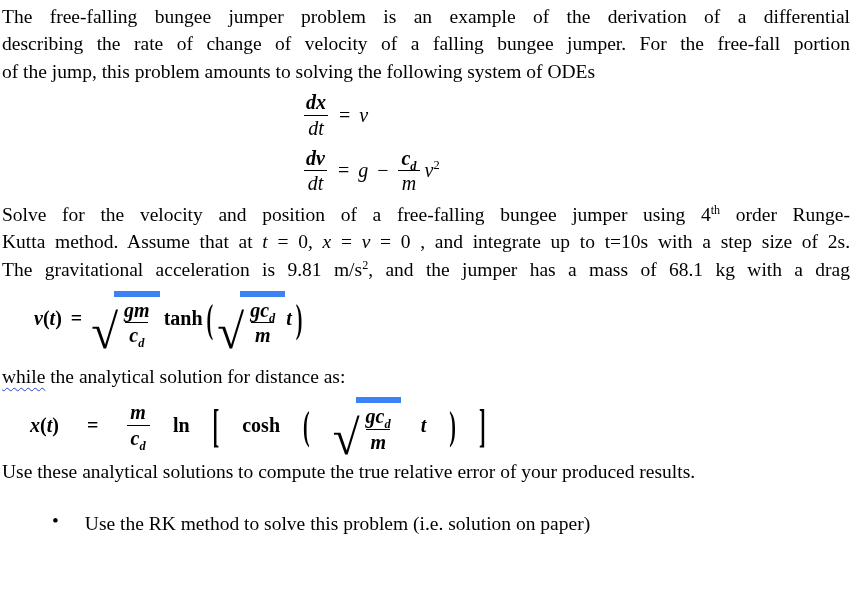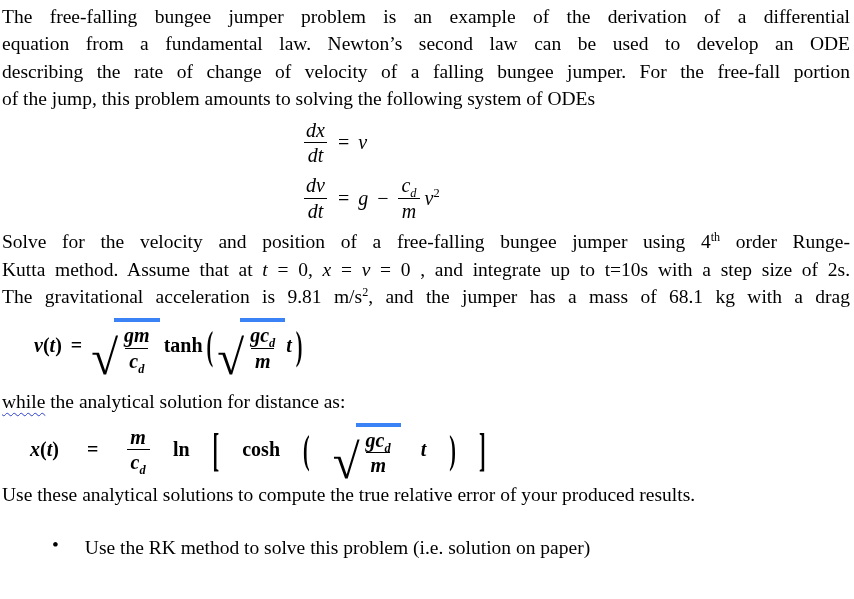--- a/index.html
+++ b/index.html
@@ -15,46 +15,45 @@
   .wavy-red{text-decoration-style:wavy;text-decoration-color:#cc1100;
             text-decoration-thickness:1px;text-underline-offset:0.2em;text-decoration-skip-ink:none;}
   .wavy-blue{text-decoration:underline;text-decoration-style:wavy;text-decoration-color:#2b3fd0;
             text-decoration-thickness:1px;text-underline-offset:0.2em;text-decoration-skip-ink:none;}
 
   .eqrow{display:flex;align-items:center;font-size:20px;}
   .eqbold{font-weight:700;}
   .tok{margin:0 2px;white-space:nowrap;}
   .mo{margin:0 7px;}
   .frac{display:inline-flex;flex-direction:column;align-items:center;line-height:1.12;text-align:center;}
-  .frac .num{padding:0 4px 1px;}
+  .frac .num{padding:0 4px 1px;font-weight:bold;}
   .frac .den{border-top:1.4px solid #000;padding:1px 4px 0;}
   .sqrt{display:inline-flex;align-items:center;}
   .sqrt-sym{font-size:2.45em;line-height:0;font-weight:400;position:relative;top:13px;margin-right:-4px;}
-  .sqrt-body{align-self:stretch;display:flex;border-top:4px solid #3b82f6;padding:2px 6px 0;}
+  .sqrt-body{align-self:stretch;display:flex;border-top:6px solid #3b82f6;padding:2px 6px 0;}
   .bigp{display:inline-block;transform:scaleY(2.05);margin:0 2px;}
   .bigb{display:inline-block;transform:scaleY(2.35);margin:0 2px;}
   .argt{margin-left:-1px;}
 
   #eq1{margin:6px 0 8px 298px;}
   #eq2{margin:0 0 6px 298px;}
   #veq{margin:8px 0 4px 30px;}
   #xeq{margin:7px 0 4px 26px;gap:19px;}
   .while-line{margin-top:16px;}
   .closing-line{margin-top:5px;}
   .bullet-row{display:flex;margin-top:25px;}
   .bullet-dot{margin-left:50px;margin-right:26px;}
 </style>
 </head>
 <body>
 
 <div class="page">
 
   <div>
     <div class="line just"><span>The free-falling bungee jumper problem is an example of the derivation of a differential</span></div>
-    <div class="line just"><span>equation from a fundamental law. Newton’s second law can be used to develop an ODE</span></div>
     <div class="line just"><span>describing the rate of change of velocity of a falling bungee jumper. For the free-fall portion</span></div>
     <div class="line"><span>of the jump, this problem amounts to solving the following system of ODEs</span></div>
   </div>
 
   <div class="eqrow" id="eq1">
     <span class="frac tok">
       <span class="num it">dx</span>
       <span class="den it">dt</span>
     </span>
     <span class="tok mo">=</span>

